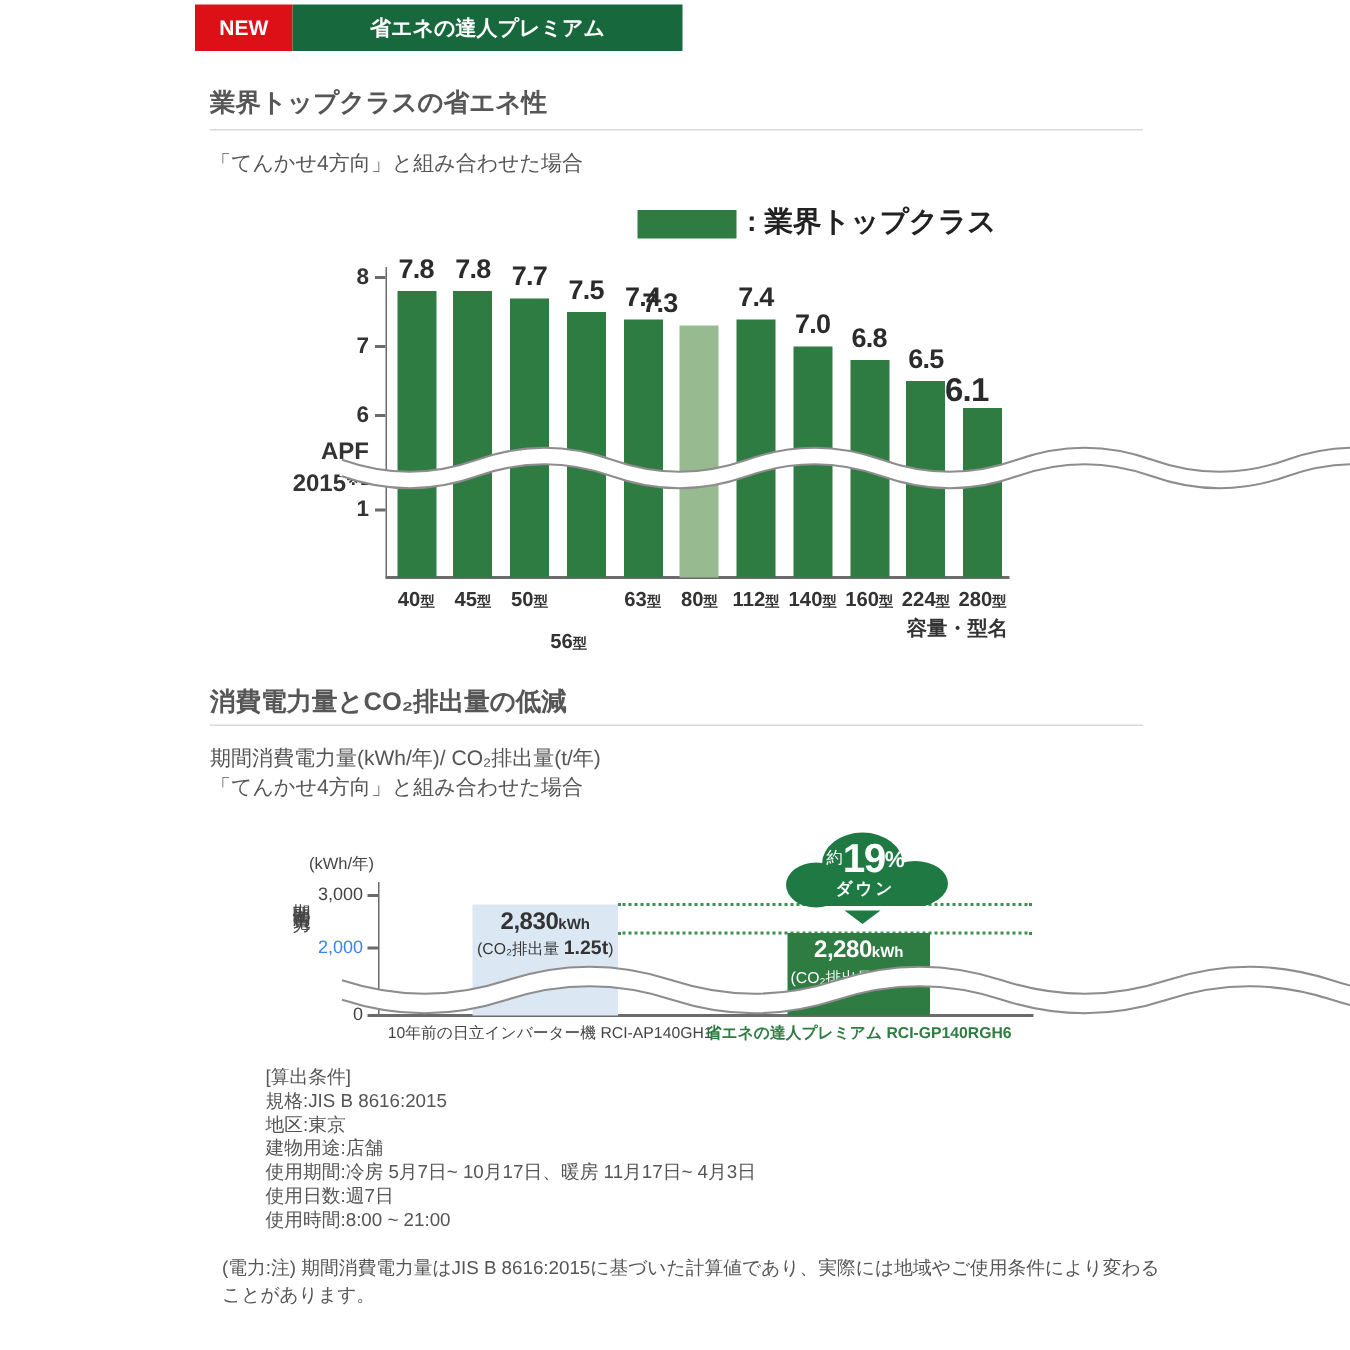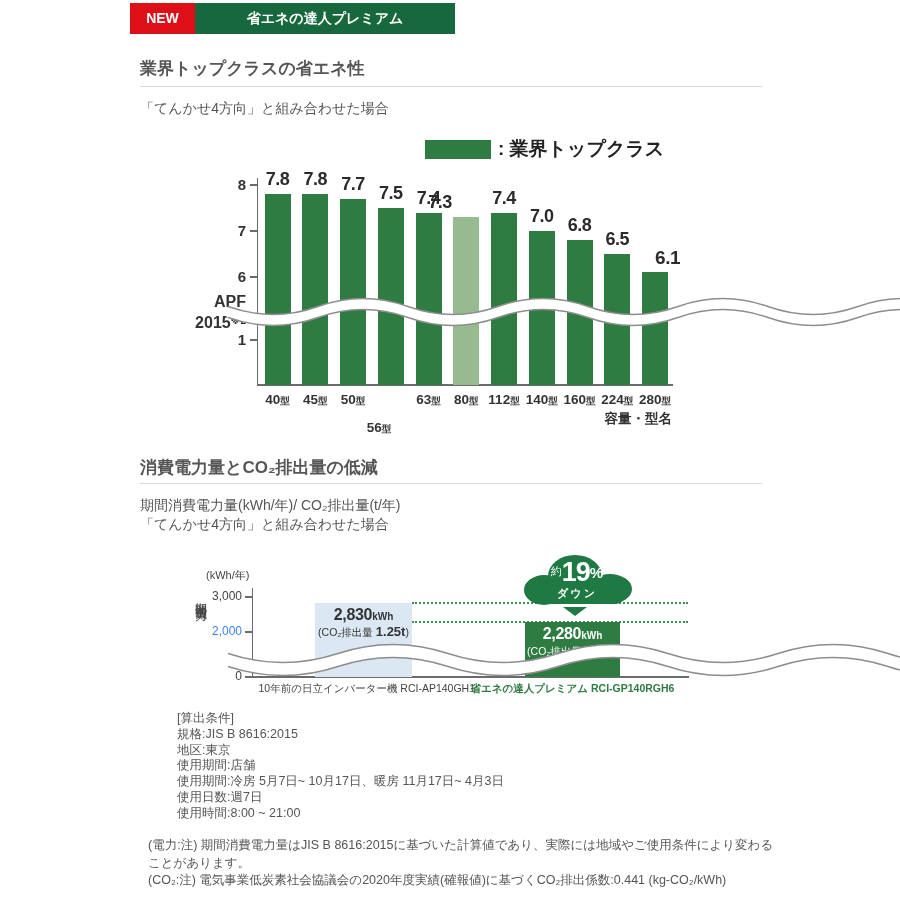--- a/index.html
+++ b/index.html
@@ -73,21 +73,21 @@
       <div style="position: absolute; left: 528.75px; top: 231px; width: 26px; height: 154px; background: rgb(46, 124, 65);"></div>
       <div style="position: absolute; left: 516.75px; top: 206px; width: 50px; text-align: center; font-size: 18px; font-weight: 700; color: rgb(43, 43, 43); letter-spacing: -0.5px;">7.0</div>
       <div style="position: absolute; left: 517.75px; top: 392px; width: 48px; text-align: center; font-size: 13.5px; font-weight: 600; color: rgb(51, 51, 51);"><span>140</span><span style="font-size: 9.5px;">型</span></div>
       <div style="position: absolute; left: 566.5px; top: 240.2px; width: 26px; height: 144.8px; background: rgb(46, 124, 65);"></div>
       <div style="position: absolute; left: 554.5px; top: 215.2px; width: 50px; text-align: center; font-size: 18px; font-weight: 700; color: rgb(43, 43, 43); letter-spacing: -0.5px;">6.8</div>
       <div style="position: absolute; left: 555.5px; top: 392px; width: 48px; text-align: center; font-size: 13.5px; font-weight: 600; color: rgb(51, 51, 51);"><span>160</span><span style="font-size: 9.5px;">型</span></div>
       <div style="position: absolute; left: 604.25px; top: 254px; width: 26px; height: 131px; background: rgb(46, 124, 65);"></div>
       <div style="position: absolute; left: 592.25px; top: 229px; width: 50px; text-align: center; font-size: 18px; font-weight: 700; color: rgb(43, 43, 43); letter-spacing: -0.5px;">6.5</div>
       <div style="position: absolute; left: 593.25px; top: 392px; width: 48px; text-align: center; font-size: 13.5px; font-weight: 600; color: rgb(51, 51, 51);"><span>224</span><span style="font-size: 9.5px;">型</span></div>
       <div style="position: absolute; left: 642px; top: 272.4px; width: 26px; height: 112.6px; background: rgb(46, 124, 65);"></div>
-      <div style="position: absolute; left: 630px; top: 247.4px; width: 50px; text-align: right; font-size: 19px; font-weight: 700; color: rgb(43, 43, 43); letter-spacing: -0.5px;">6.1</div>
+      <div style="position: absolute; left: 630px; top: 247.4px; width: 50px; text-align: left; font-size: 22px; font-weight: 700; color: rgb(43, 43, 43); letter-spacing: -0.5px;">6.1</div>
       <div style="position: absolute; left: 631px; top: 392px; width: 48px; text-align: center; font-size: 13.5px; font-weight: 600; color: rgb(51, 51, 51);"><span>280</span><span style="font-size: 9.5px;">型</span></div>
       <svg width="452" height="36" style="position: absolute; left: 228px; top: 294px; overflow: visible;">
         <path d="M0,18 Q45,34 90,18 T180,18 T270,18 T360,18 T450,18 T540,18 T630,18 T720,18" fill="none" stroke="#ffffff" stroke-width="11" transform="translate(0,0)"></path>
         <path d="M0,18 Q45,34 90,18 T180,18 T270,18 T360,18 T450,18 T540,18 T630,18 T720,18" fill="none" stroke="#8d8d8d" stroke-width="1.4" transform="translate(0,-5.5)"></path>
         <path d="M0,18 Q45,34 90,18 T180,18 T270,18 T360,18 T450,18 T540,18 T630,18 T720,18" fill="none" stroke="#8d8d8d" stroke-width="1.4" transform="translate(0,5.5)"></path>
       </svg>
       <div style="position: absolute; left: 560px; top: 410px; width: 112px; text-align: right; font-size: 13.5px; font-weight: 600; color: rgb(51, 51, 51);">容量・型名</div>
     </div>
   <div id="chart2" class="chart">
       <div style="position: absolute; left: 206px; top: 568px; font-size: 11px; color: rgb(68, 68, 68);">(kWh/年)</div>
@@ -134,23 +134,22 @@
 
   <div class="abs sec-title" style="left:140px;top:456px;">消費電力量とCO₂排出量の低減</div>
   <div class="abs rule" style="left:140px;top:483px;width:622px;"></div>
   <div class="abs sub" style="left:140px;top:497px;">期間消費電力量(kWh/年)/ CO₂排出量(t/年)</div>
   <div class="abs sub" style="left:140px;top:516px;">「てんかせ4方向」と組み合わせた場合</div>
 
   <div id="conditions">
       <div style="position: relative;">[算出条件]</div>
       <div style="position: relative;">規格:JIS B 8616:2015</div>
       <div style="position: relative;">地区:東京</div>
-      <div style="position: relative;">使用期間:店舗</div>
+      <div style="position: relative;">建物用途:店舗</div>
       <div style="position: relative;">使用期間:冷房 5月7日~ 10月17日、暖房 11月17日~ 4月3日</div>
       <div style="position: relative;">使用日数:週7日</div>
       <div style="position: relative;">使用時間:8:00 ~ 21:00</div>
     </div>
   <div id="notes">
       <div style="position: relative;">(電力:注) 期間消費電力量はJIS B 8616:2015に基づいた計算値であり、実際には地域やご使用条件により変わる</div>
       <div style="position: relative;">ことがあります。</div>
-      <div style="position: relative;">(CO₂:注) 電気事業低炭素社会協議会の2020年度実績(確報値)に基づくCO₂排出係数:0.441 (kg-CO₂/kWh)</div>
     </div>
 </div>
 
 </body></html>

